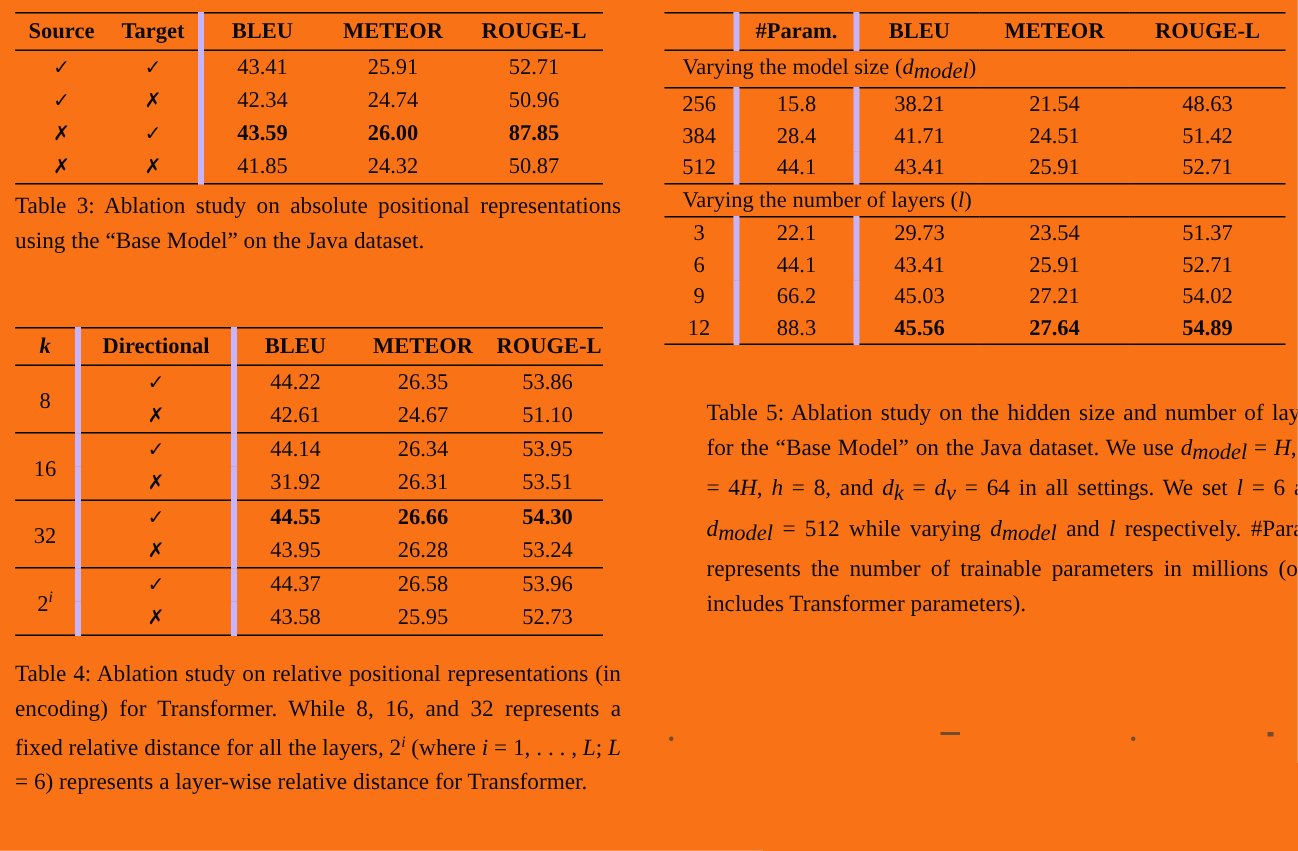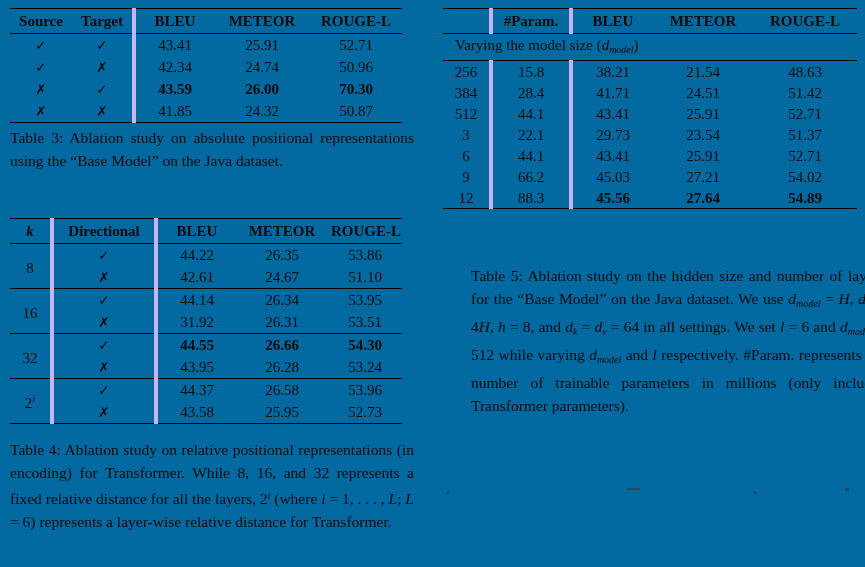--- a/index.html
+++ b/index.html
@@ -1,36 +1,36 @@
 <!DOCTYPE html>
 <html><head>
 <meta charset="utf-8">
 <style>
   * { box-sizing: border-box; }
   body { margin:0; background:#ffffff; font-family:"Liberation Serif", serif; color:#0a0a0a; }
-  .page { position:relative; width:865px; height:567px; background:#0369a1; overflow:hidden; }
+  .page { position:relative; width:865px; height:567px; background:#f97316; overflow:hidden; }
   .abs { position:absolute; }
 
   table.paper { border-collapse:collapse; table-layout:fixed; width:100%; font-size:15px;
                 border-top:1.5px solid #000; border-bottom:1.5px solid #000; }
   .paper th, .paper td { text-align:center; padding:2px 3px; line-height:18px; white-space:nowrap; overflow:hidden; }
   .paper thead th { border-bottom:1px solid #000; font-weight:bold; padding:3px 3px; }
   .vr { border-right:4px solid #c4b5fd; }
   .b  { font-weight:bold; }
   .mk { font-family:"DejaVu Sans", sans-serif; font-size:13.5px; font-weight:bold; }
   tr.gsep td { border-top:1px solid #000; }
   .kcell { vertical-align:middle; }
   .ksup { font-style:italic; font-size:10.5px; }
   .kh { font-style:italic; font-weight:normal; }
   tr.secrow td { border-top:1px solid #000; border-bottom:1px solid #000; text-align:left; padding-left:12px; }
   .t5 td { padding:1.5px 3px; }
 
   .caption { font-size:15.5px; line-height:23px; text-align:justify; }
   .seg-i   { font-style:italic; }
-  .seg-sub { font-style:italic; font-size:10px; vertical-align:-3px; }
+  .seg-sub { font-style:italic; font-size:15px; vertical-align:-3px; }
   .seg-supi{ font-style:italic; font-size:10.5px; vertical-align:5px; }
 
   .t3wrap { left:10px;  top:8px;   width:392px; }
   .cap3   { left:10px;  top:126px; width:404px; }
   .t4wrap { left:10px;  top:218px; width:392px; }
   .cap4   { left:10px;  top:438px; width:404px; }
   .t5wrap { left:443px; top:8px;   width:414px; }
   .cap5   { left:443px; top:264px; width:414px;margin-left:28px; }
 
   .mark { position:absolute; background:#3a3a3a; opacity:.7; }
@@ -75,21 +75,21 @@
           <td class="mk vr">✗</td>
           <td>42.34</td>
           <td>24.74</td>
           <td>50.96</td>
         </tr>
         <tr>
           <td class="mk">✗</td>
           <td class="mk vr">✓</td>
           <td class="b">43.59</td>
           <td class="b">26.00</td>
-          <td class="b">70.30</td>
+          <td class="b">87.85</td>
         </tr>
         <tr>
           <td class="mk">✗</td>
           <td class="mk vr">✗</td>
           <td>41.85</td>
           <td>24.32</td>
           <td>50.87</td>
         </tr>
       </tbody>
     </table>
@@ -210,20 +210,23 @@
           <td>24.51</td>
           <td>51.42</td>
         </tr>
         <tr>
           <td class="vr">512</td>
           <td class="vr">44.1</td>
           <td>43.41</td>
           <td>25.91</td>
           <td>52.71</td>
         </tr>
+        <tr class="secrow">
+          <td colspan="5"><span>Varying the number of layers (</span><span class="seg-i">l</span><span>)</span></td>
+        </tr>
         <tr>
           <td class="vr">3</td>
           <td class="vr">22.1</td>
           <td>29.73</td>
           <td>23.54</td>
           <td>51.37</td>
         </tr>
         <tr>
           <td class="vr">6</td>
           <td class="vr">44.1</td>

